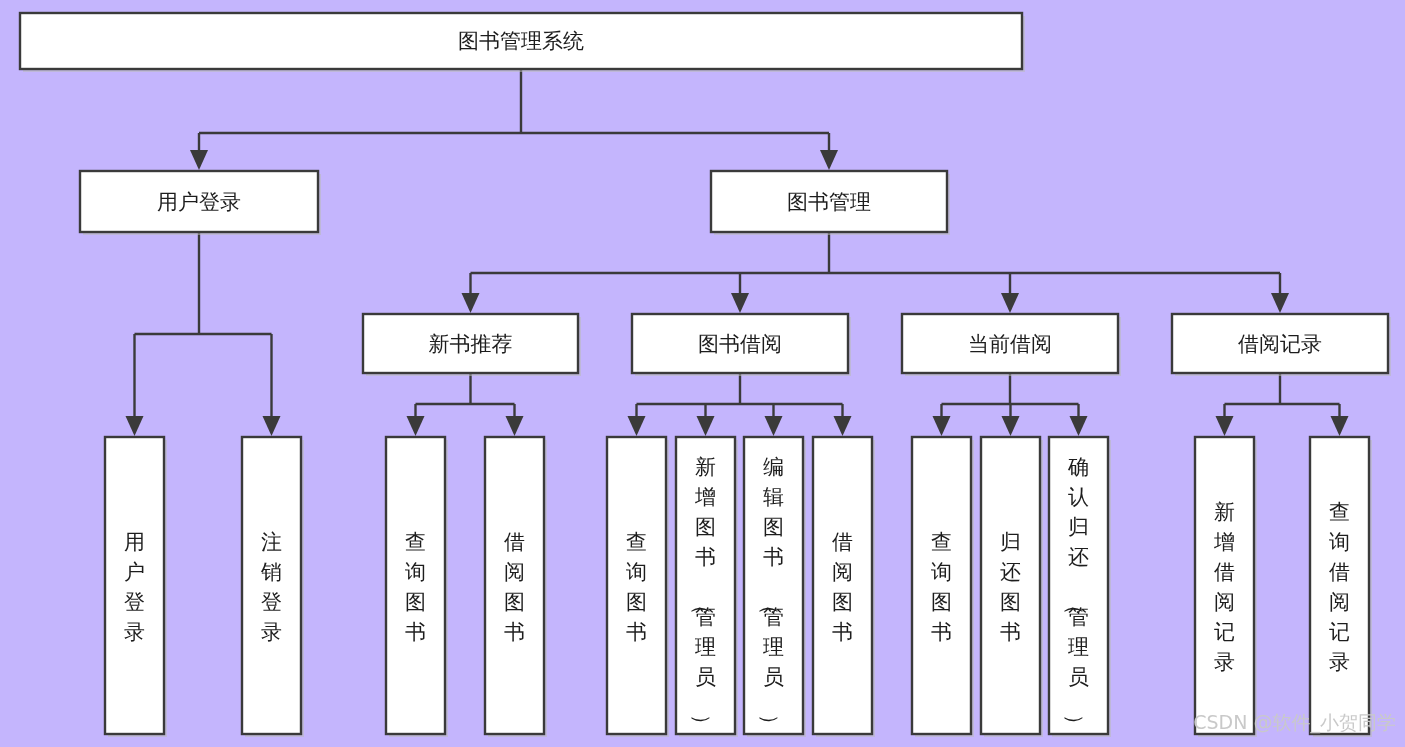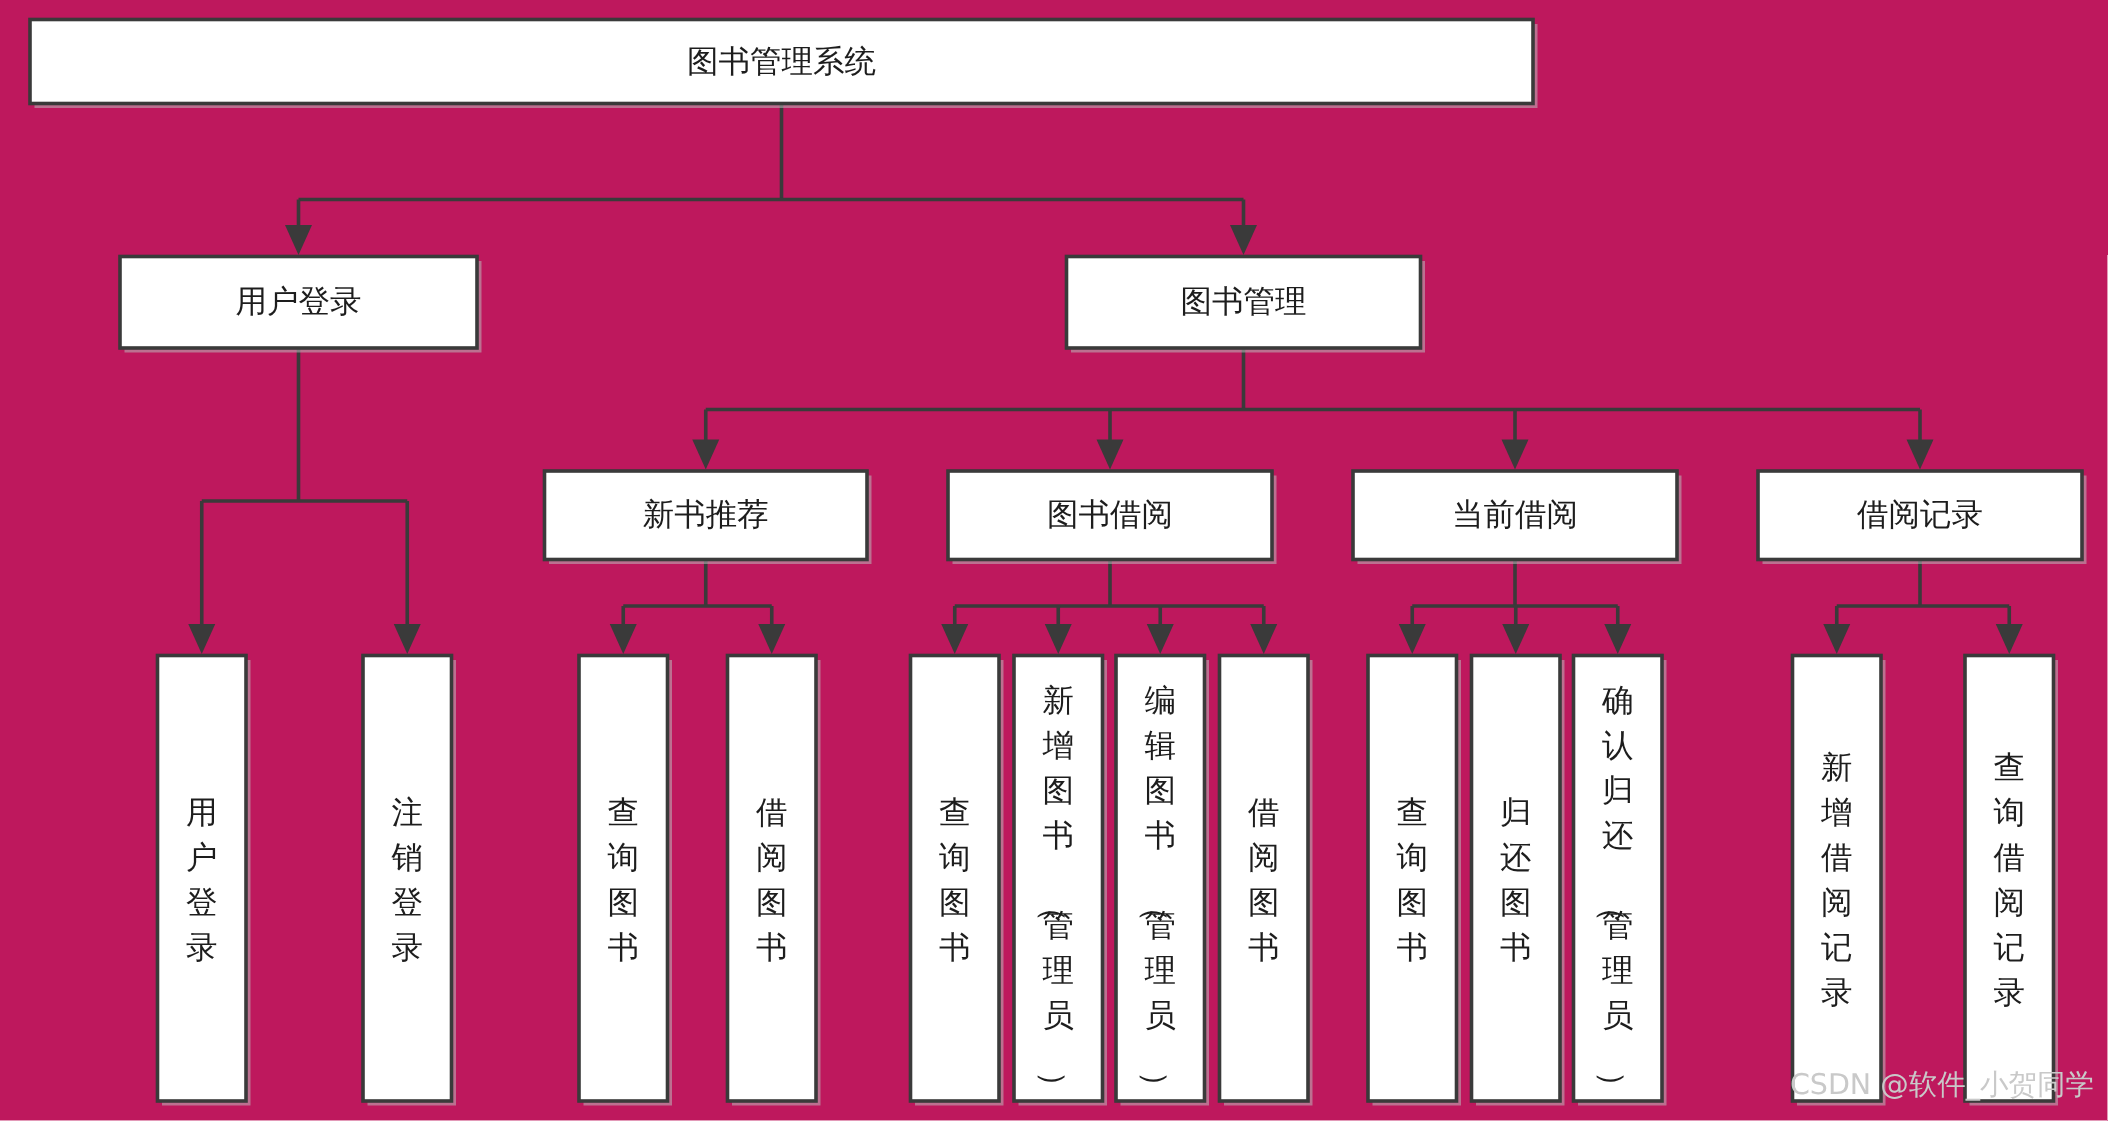--- a/index.html
+++ b/index.html
@@ -8,21 +8,21 @@
     padding: 0;
     background: #ffffff;
   }
   body {
     font-family: "DejaVu Sans", "Liberation Sans", sans-serif;
   }
   #diagram-root {
     position: relative;
     width: 1405px;
     height: 747px;
-    background: #be185d;
+    background: #c4b5fd;
     overflow: hidden;
   }
   svg.diagram-canvas {
     position: absolute;
     left: 0;
     top: 0;
     width: 1405px;
     height: 747px;
     display: block;
   }

